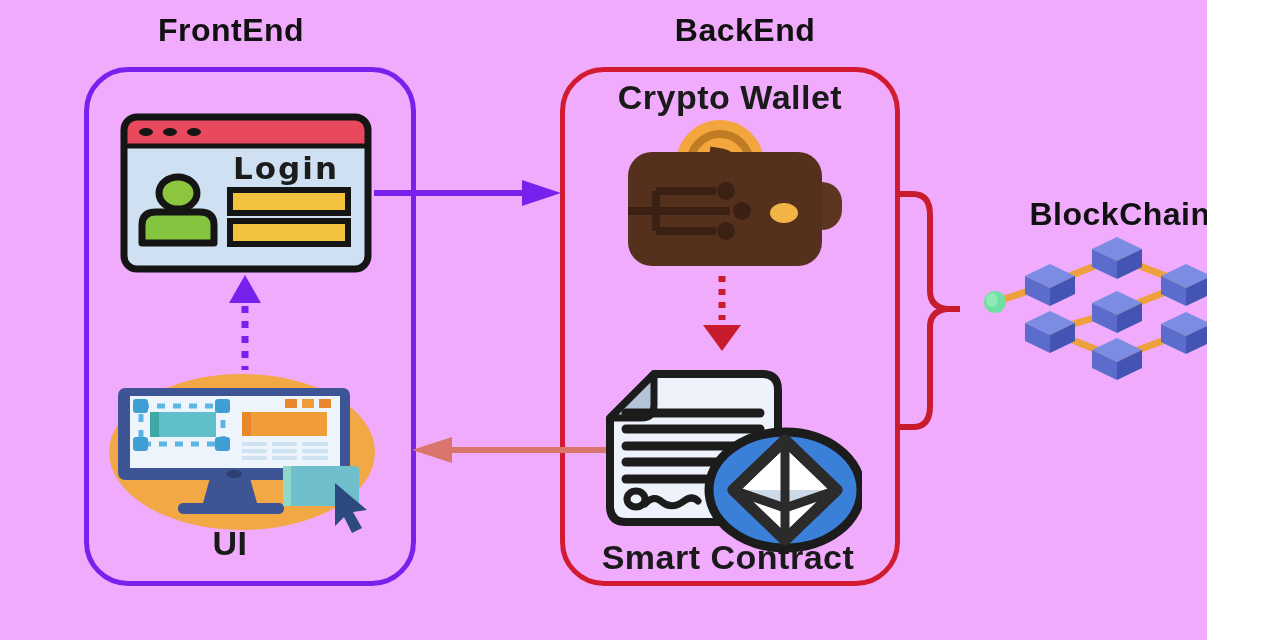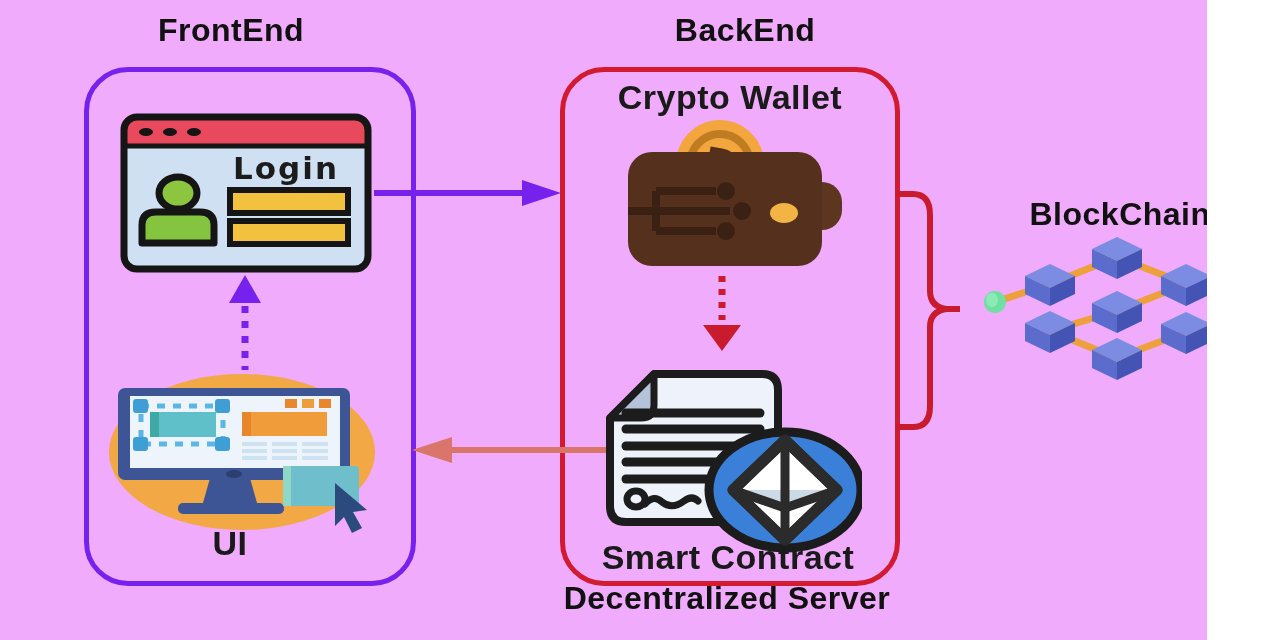--- a/index.html
+++ b/index.html
@@ -166,21 +166,20 @@
       <path d="M137,122 L189,140 L241,122 L189,122 Z" fill="#ccd9e7"></path>
       <g fill="none" stroke="#2b2b2b" stroke-width="9" stroke-linejoin="round" stroke-linecap="round">
         <path d="M189,72 V172"></path>
         <path d="M137,122 L189,140 L241,122"></path>
       </g>
       <path d="M189,72 L241,122 L189,172 L137,122 Z" fill="none" stroke="#2b2b2b" stroke-width="11" stroke-linejoin="round"></path>
     </g>
   </svg>
 
   <div class="abs sub" style="left:728px;top:522px;margin-top:16px;">Smart Contract</div>
-  <div class="abs hdr" style="left:727px;top:580px;">Decentralized Server</div>
 
   <svg class="abs" style="left:893px;top:188px;" width="75" height="250" viewBox="0 0 75 250">
     <path d="M3,6 H20 Q37,6 37,27 V103 Q37,119 54,121 H67 M67,121 H54 Q37,123 37,139 V218 Q37,239 20,239 H3" fill="none" stroke="#c81c2e" stroke-width="6"></path>
   </svg>
 
   <svg class="abs" style="left:978px;top:232px;" width="272" height="165" viewBox="0 0 272 165">
     <defs>
       <g id="cube">
         <path d="M0,-20 L25,-8 L0,4 L-25,-8 Z" fill="#7c8ce2"></path>
         <path d="M-25,-8 L0,4 L0,22 L-25,10 Z" fill="#5b6ccc"></path>

